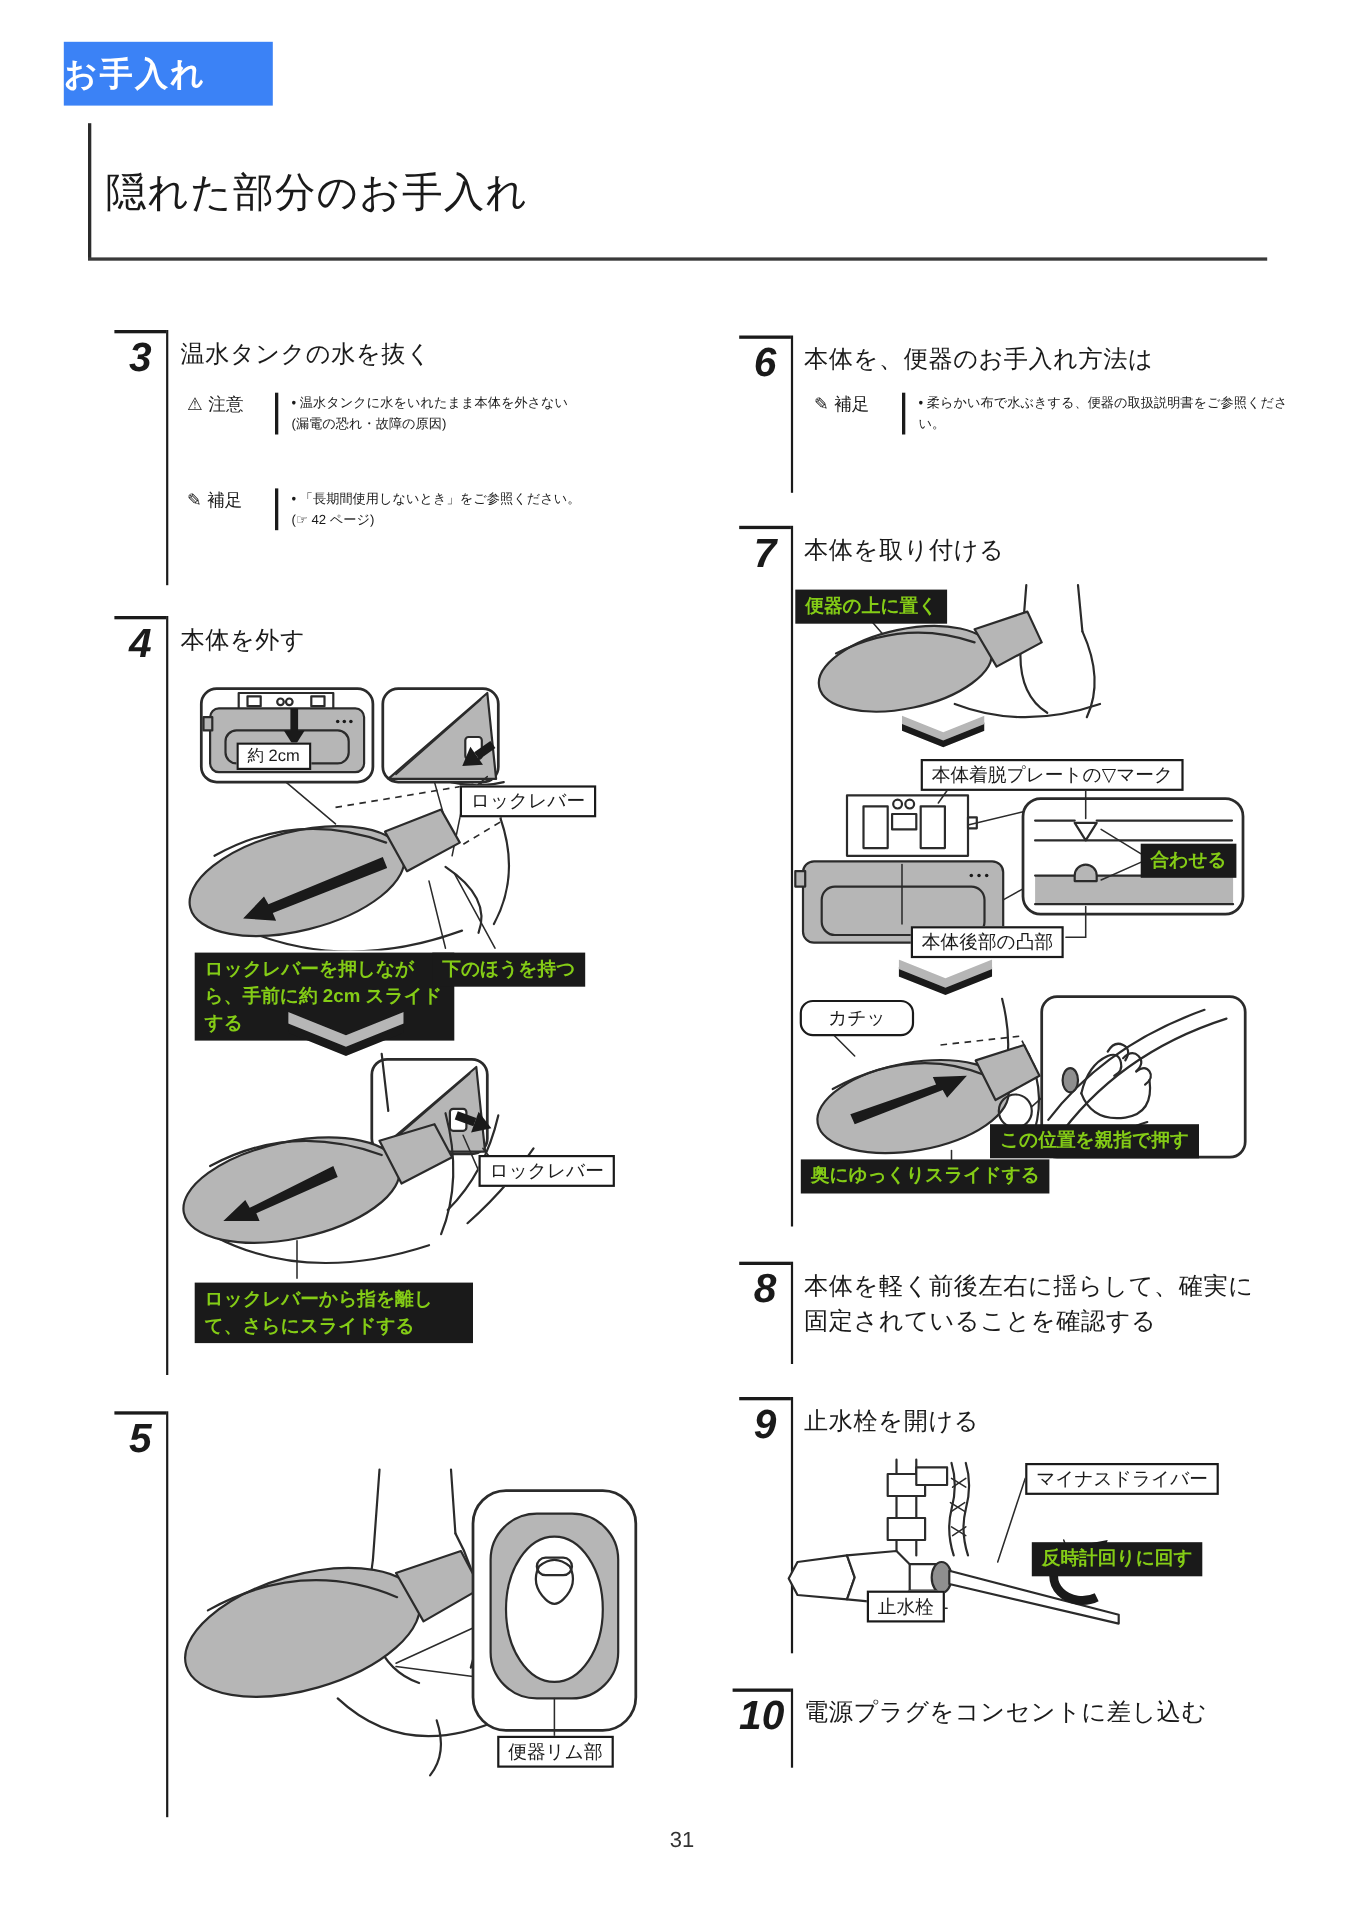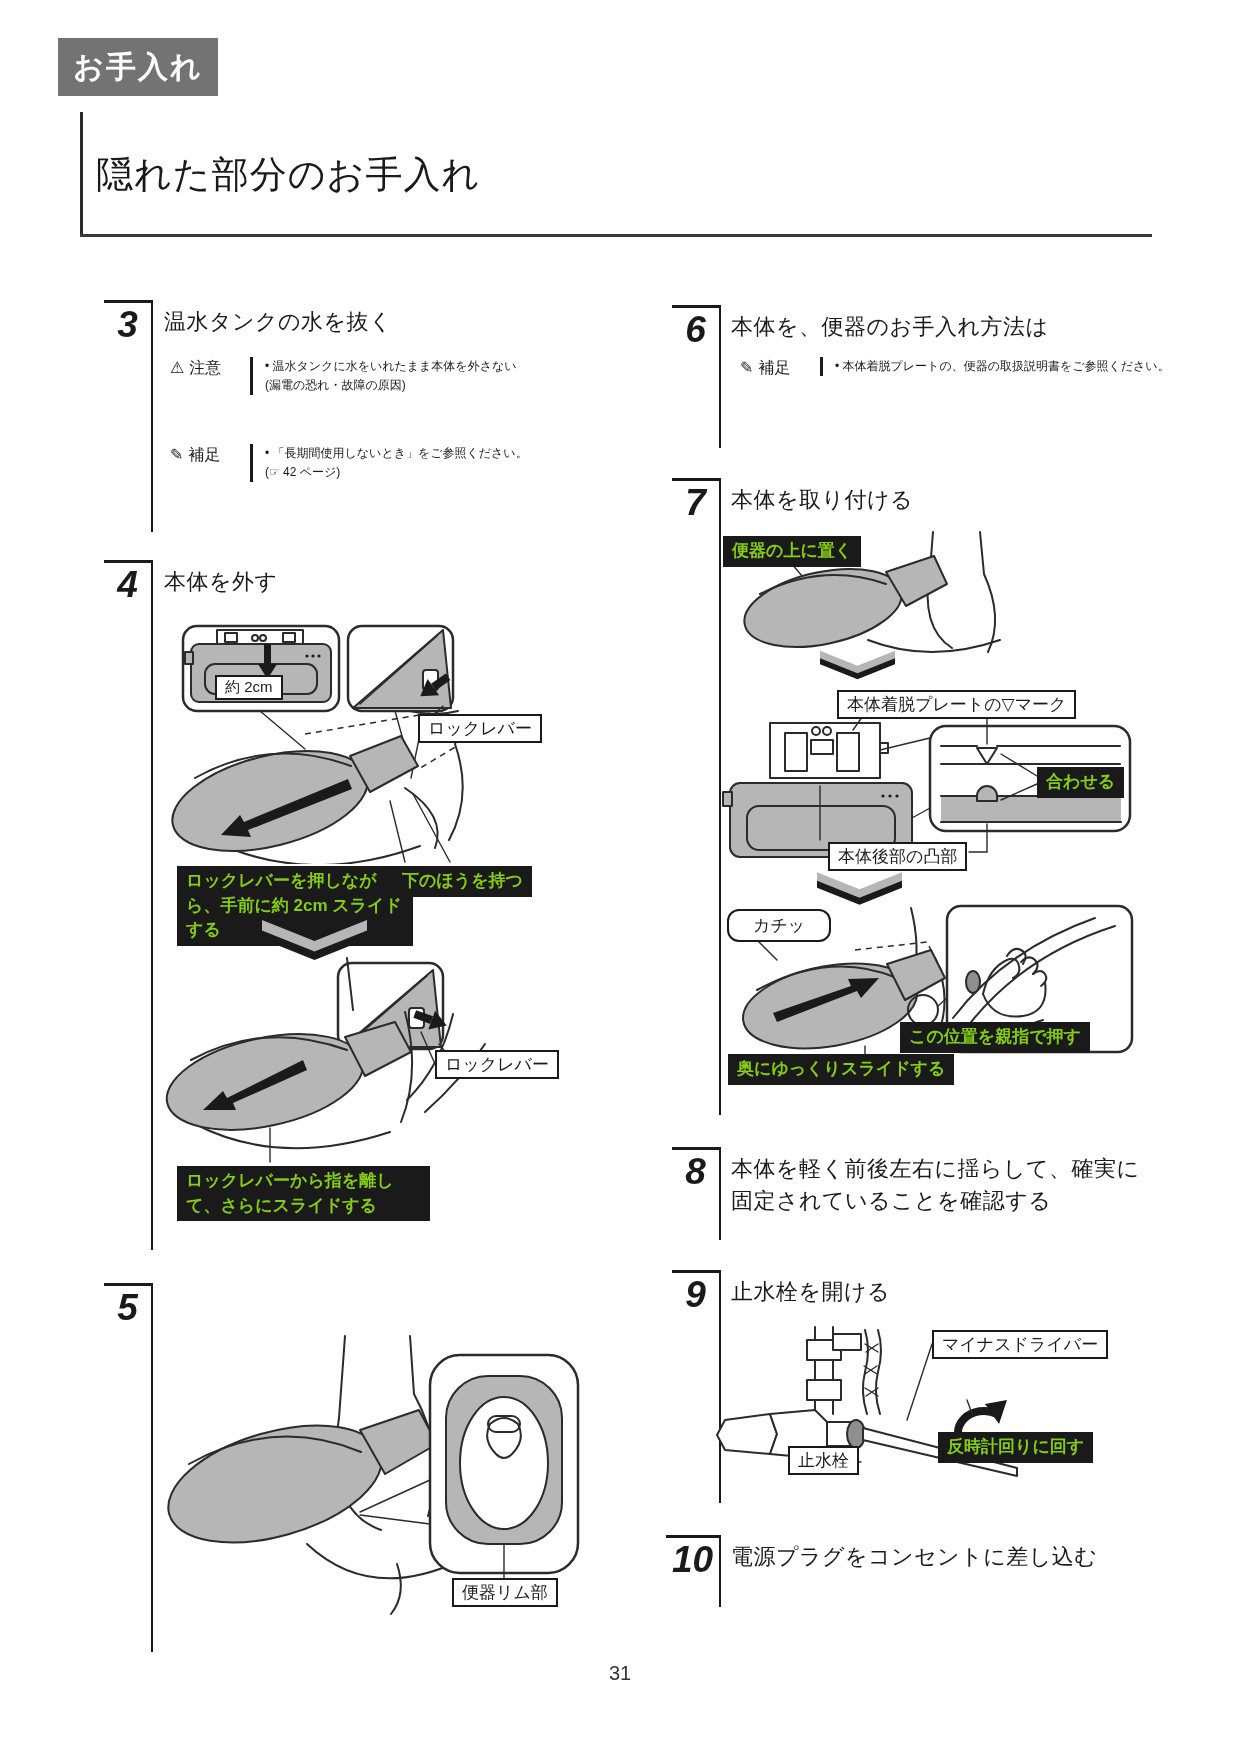--- a/index.html
+++ b/index.html
@@ -1,20 +1,20 @@
 <!DOCTYPE html>
 <html><head>
 <meta charset="utf-8">
 <style>
   html,body{margin:0;padding:0;background:#e8e8e8}
   .page{position:relative;width:1240px;height:1754px;background:#fff;margin:0 auto;
         font-family:"Liberation Sans","DejaVu Sans",sans-serif;color:#1a1a1a;overflow:hidden}
   .abs{position:absolute}
-  .tag{left:58px;top:38px;width:160px;height:58px;background:#737373;color:#fff;
-       font-weight:bold;font-size:30px;display:flex;align-items:center;justify-content:center;letter-spacing:2px}
+  .tag{left:58px;top:38px;width:190px;height:58px;background:#3b82f6;color:#fff;
+       font-weight:bold;font-size:30px;display:flex;align-items:center;justify-content:flex-start;letter-spacing:2px}
   .title-vline{left:80px;top:112px;width:3px;height:124px;background:#2b2b2b}
   .doc-title{left:96px;top:150px;font-size:37px;font-weight:500;letter-spacing:1px}
   .title-underline{left:80px;top:234px;width:1072px;height:3px;background:#3a3a3a}
   .num{border-top:3px solid #1a1a1a;font-style:italic;font-weight:bold;font-size:37px;
        text-align:center;line-height:1.2;width:47px}
   .vrule{width:2px;background:#1a1a1a}
   .stitle{font-weight:normal;font-size:22px;line-height:1.45;letter-spacing:.5px}
   .note-row{display:flex;align-items:flex-start}
   .nhead{display:flex;gap:5px;font-size:16px;width:80px;flex:none;padding-top:1px}
   .nicon{font-size:16px}
@@ -199,21 +199,21 @@
 
   <div class="abs num" style="left:672px;top:305px">6</div>
   <div class="abs vrule" style="left:719px;top:305px;height:143px"></div>
   <div class="abs stitle" style="left:731px;top:311px">本体を、便器のお手入れ方法は</div>
   <div class="abs note-row" style="left:740px;top:357px">
     <div class="nhead">
       <span class="nicon">✎</span>
       <span>補足</span>
     </div>
     <div class="nbody" style="width:345px">
-      <div>• 本体着脱プレートの、便器の取扱説明書をご参照ください。</div>
+      <div>• 柔らかい布で水ぶきする、便器の取扱説明書をご参照ください。</div>
     </div>
   </div>
 
   <div class="abs num" style="left:672px;top:478px">7</div>
   <div class="abs vrule" style="left:719px;top:478px;height:637px"></div>
   <div class="abs stitle" style="left:731px;top:484px">本体を取り付ける</div>
 
   <svg class="abs" style="left:718px;top:528px" width="330" height="128" viewBox="0 0 330 128">
     <g>
       <path class="ln" d="M215,4 l-3,38"></path>
@@ -350,21 +350,21 @@
       <ellipse class="lgray" cx="141" cy="112" rx="9" ry="14"></ellipse>
     </g>
     <polygon class="wht" points="148,106 302,146 302,154 148,118"></polygon>
     <path d="M282,130 a26,22 0 1 1 0,-38" fill="none" stroke="#1a1a1a" stroke-width="8"></path>
     <polygon class="blk" points="270,82 292,78 284,102"></polygon>
     <line class="thin" x1="217" y1="22" x2="192" y2="98"></line>
     <line class="thin" x1="252" y1="78" x2="258" y2="94"></line>
     <polyline class="thin" points="141,126 141,140 146,140"></polyline>
   </svg>
   <div class="abs wlabel" style="left:932px;top:1330px">マイナスドライバー</div>
-  <div class="abs blabel nw" style="left:938px;top:1432px">反時計回りに回す</div>
+  <div class="abs blabel nw" style="left:938px;top:1402px">反時計回りに回す</div>
   <div class="abs wlabel" style="left:788px;top:1446px">止水栓</div>
 
   <div class="abs num" style="left:666px;top:1535px;width:53px">10</div>
   <div class="abs vrule" style="left:719px;top:1535px;height:72px"></div>
   <div class="abs stitle" style="left:731px;top:1541px">電源プラグをコンセントに差し込む</div>
 
   <div class="abs pageno">31</div>
 </div>
 
 </body></html>

